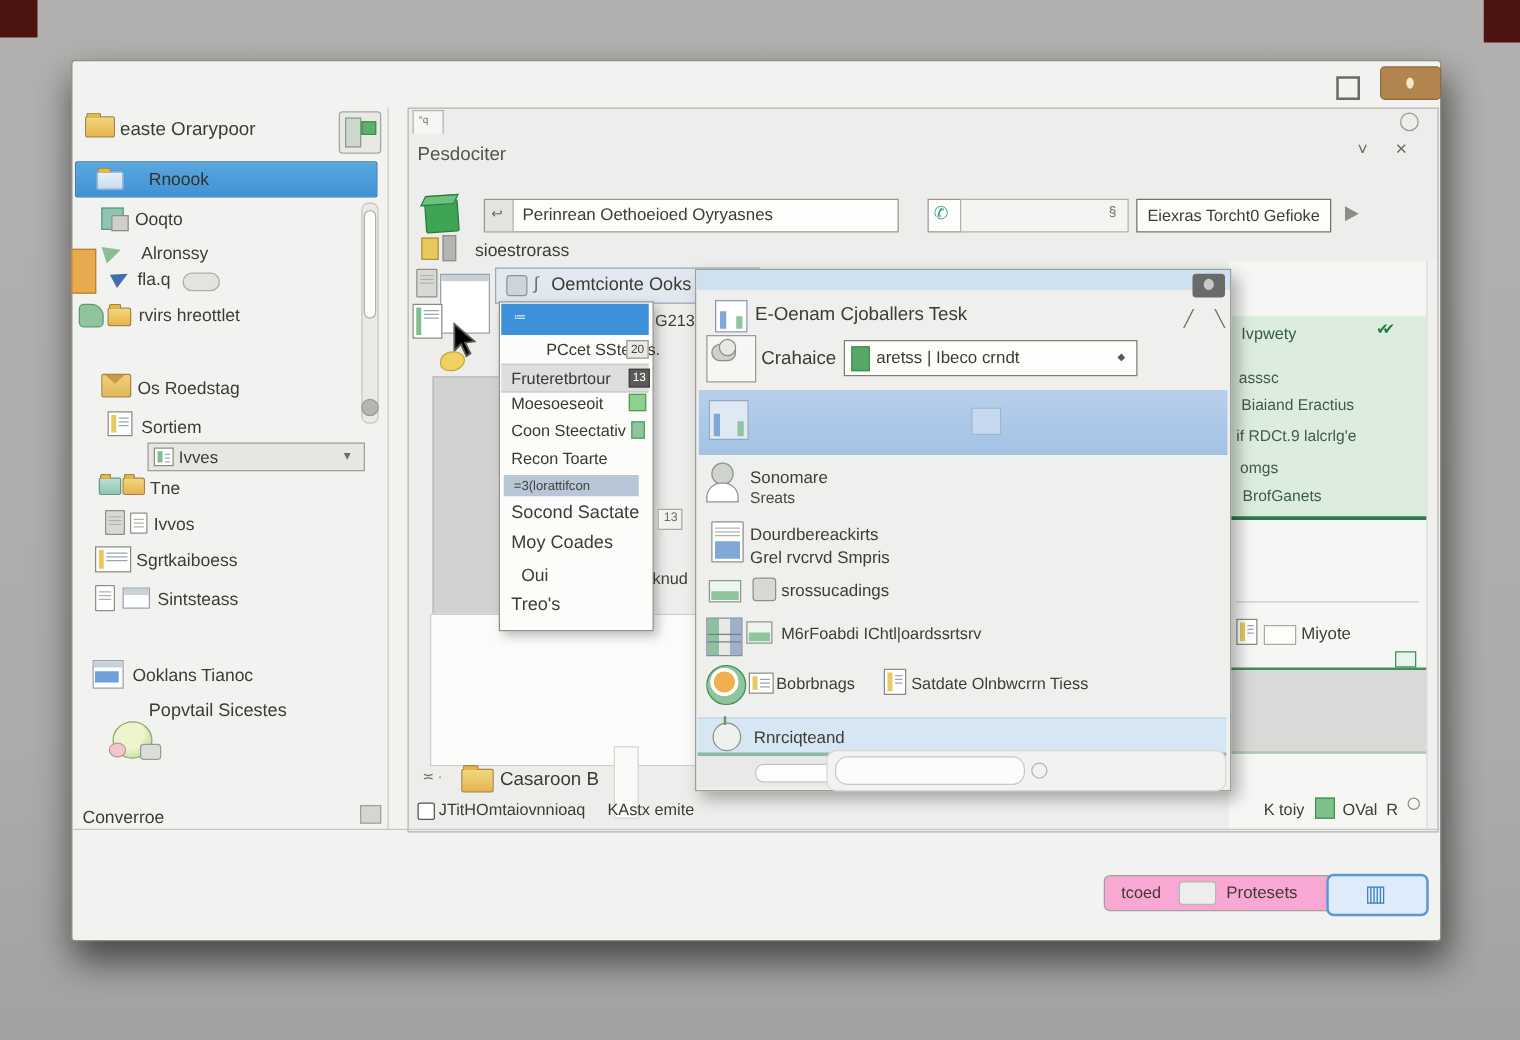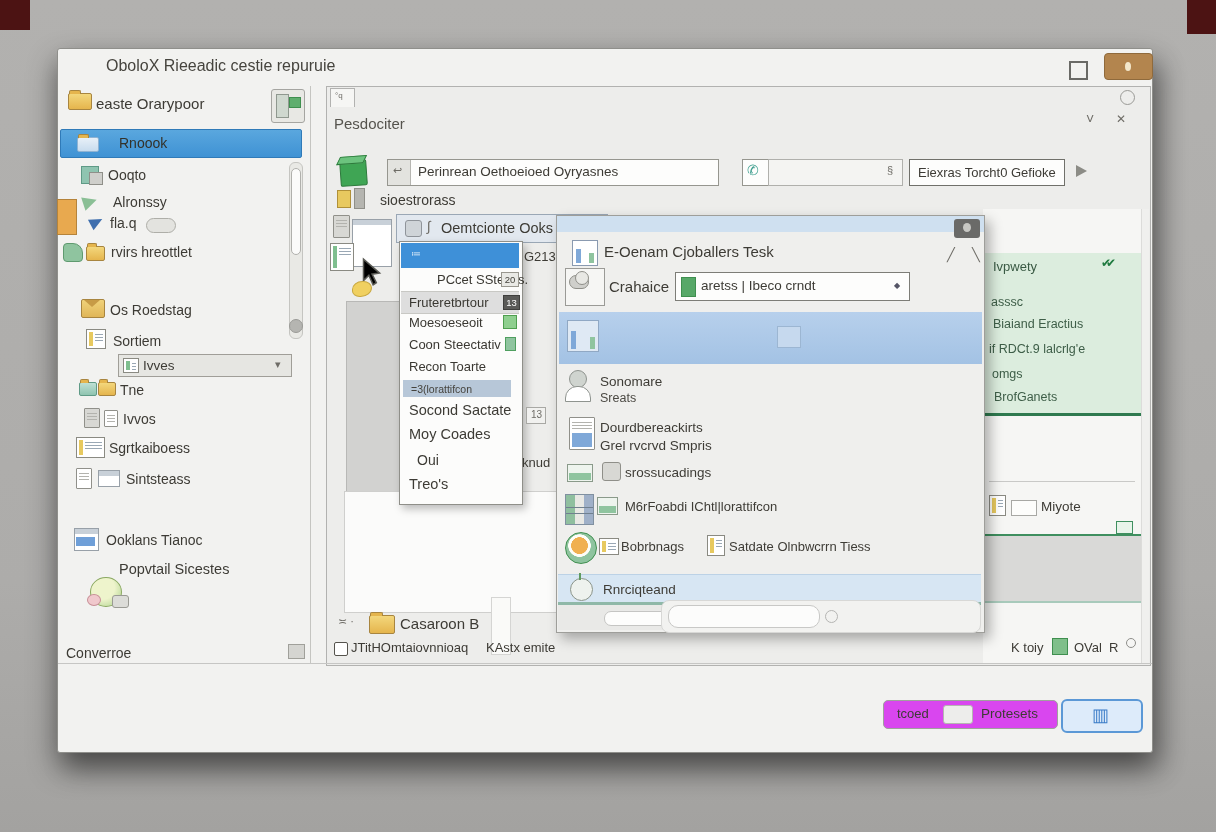--- a/index.html
+++ b/index.html
@@ -83,21 +83,20 @@
 </head>
 <body>
 
 <div id="canvas">
 
   <div class="a corner" style="left:0;top:0;width:30px;height:30px;"></div>
   <div class="a corner" style="left:1187px;top:0;width:29px;height:34px;"></div>
 
   <div class="a window" style="left:57px;top:48px;width:1094px;height:703px;">
 
-    <div class="a txt" style="left:48px;top:8px;font-size:16px;color:#46443e;">OboloX Rieeadic cestie repuruie</div>
     <div class="a" style="left:1011px;top:12px;width:15px;height:15px;border:2px solid #6a6a66;"></div>
     <div class="a" style="left:1046px;top:4px;width:47px;height:25px;background:#b3854e;border:1px solid #8f6a3c;border-radius:4px;">
       <span class="a" style="left:20px;top:8px;width:6px;height:9px;border-radius:50%;background:#f3e7cb;"></span>
     </div>
 
     <div class="a" style="left:252px;top:37px;width:1px;height:578px;background:#c5c5c1;"></div>
 
     <div class="a folder" style="left:10px;top:44px;width:22px;height:15px;"></div>
     <div class="a txt" style="left:38px;top:46px;font-size:15px;">easte Orarypoor</div>
     <div class="a bd" style="left:213px;top:40px;width:32px;height:32px;background:#e8e8e4;border-radius:3px;">
@@ -349,21 +348,21 @@
         <span class="a dlg-label" style="left:43px;top:26px;">Grel rvcrvd Smpris</span>
       </div>
       <div class="a" style="left:0;top:242px;width:425px;height:32px;">
         <span class="a imgico" style="left:10px;top:6px;width:24px;height:16px;"></span>
         <span class="a" style="left:45px;top:4px;width:17px;height:17px;background:#d8d8d4;border:1px solid #8f8f89;border-radius:3px;"></span>
         <span class="a dlg-label" style="left:68px;top:7px;">srossucadings</span>
       </div>
       <div class="a" style="left:0;top:274px;width:425px;height:36px;">
         <span class="a gridico" style="left:8px;top:4px;width:27px;height:29px;"></span>
         <span class="a imgico" style="left:40px;top:7px;width:19px;height:16px;"></span>
-        <span class="a" style="left:68px;top:9px;font-size:13px;color:#3e3c36;white-space:nowrap;">M6rFoabdi IChtl|lorattifcon</span>
+        <span class="a" style="left:68px;top:9px;font-size:13px;color:#3e3c36;white-space:nowrap;">M6rFoabdi IChtl|oardssrtsrv</span>
       </div>
       <div class="a" style="left:0;top:312px;width:425px;height:44px;">
         <span class="a ballico" style="left:8px;top:4px;width:30px;height:30px;"></span>
         <span class="a listico" style="left:42px;top:10px;width:18px;height:15px;"></span>
         <span class="a" style="left:64px;top:11px;font-size:13px;color:#3e3c36;">Bobrbnags</span>
         <span class="a listico" style="left:150px;top:7px;width:16px;height:19px;"></span>
         <span class="a" style="left:172px;top:11px;font-size:13px;color:#3e3c36;white-space:nowrap;">Satdate Olnbwcrrn Tiess</span>
       </div>
       <div class="a" style="left:1px;top:358px;width:423px;height:28px;background:#d7e6f3;border-top:1px solid #bcd2e6;">
         <span class="a birdico" style="left:12px;top:3px;width:21px;height:21px;"></span>
@@ -390,21 +389,21 @@
     <div class="a txt" style="left:428px;top:591px;font-size:13px;">KAstx emite</div>
 
     <div class="a txt" style="left:953px;top:591px;font-size:13px;">K toiy</div>
     <div class="a" style="left:994px;top:589px;width:14px;height:15px;background:#7fbf8a;border:1px solid #3f8f4f;"></div>
     <div class="a txt" style="left:1016px;top:591px;font-size:13px;">OVal</div>
     <div class="a txt" style="left:1051px;top:591px;font-size:13px;">R</div>
     <div class="a circ" style="left:1068px;top:589px;width:8px;height:8px;border:1px solid #8f8f8b;"></div>
 
     <div class="a" style="left:0;top:614px;width:1094px;height:1px;background:#c6c6c4;"></div>
 
-    <div class="a" style="left:825px;top:651px;width:173px;height:27px;background:#d946ef;border:1px solid #a0a09e;border-radius:5px;">
+    <div class="a" style="left:825px;top:651px;width:173px;height:27px;background:#f9a8d4;border:1px solid #a0a09e;border-radius:5px;padding-left:28px;">
       <span class="a txt" style="left:13px;top:5px;font-size:13px;">tcoed</span>
       <span class="a" style="left:59px;top:4px;width:28px;height:17px;background:#ededeb;border:1px solid #b5b5b3;border-radius:3px;"></span>
       <span class="a txt" style="left:97px;top:5px;font-size:13.5px;">Protesets</span>
     </div>
     <div class="a" style="left:1003px;top:650px;width:78px;height:30px;background:#ddebfa;border:2px solid #5b98d6;border-radius:6px;">
       <span class="a" style="left:29px;top:3px;font-size:18px;color:#3a7cc8;">▥</span>
     </div>
 
   </div>
 </div>

